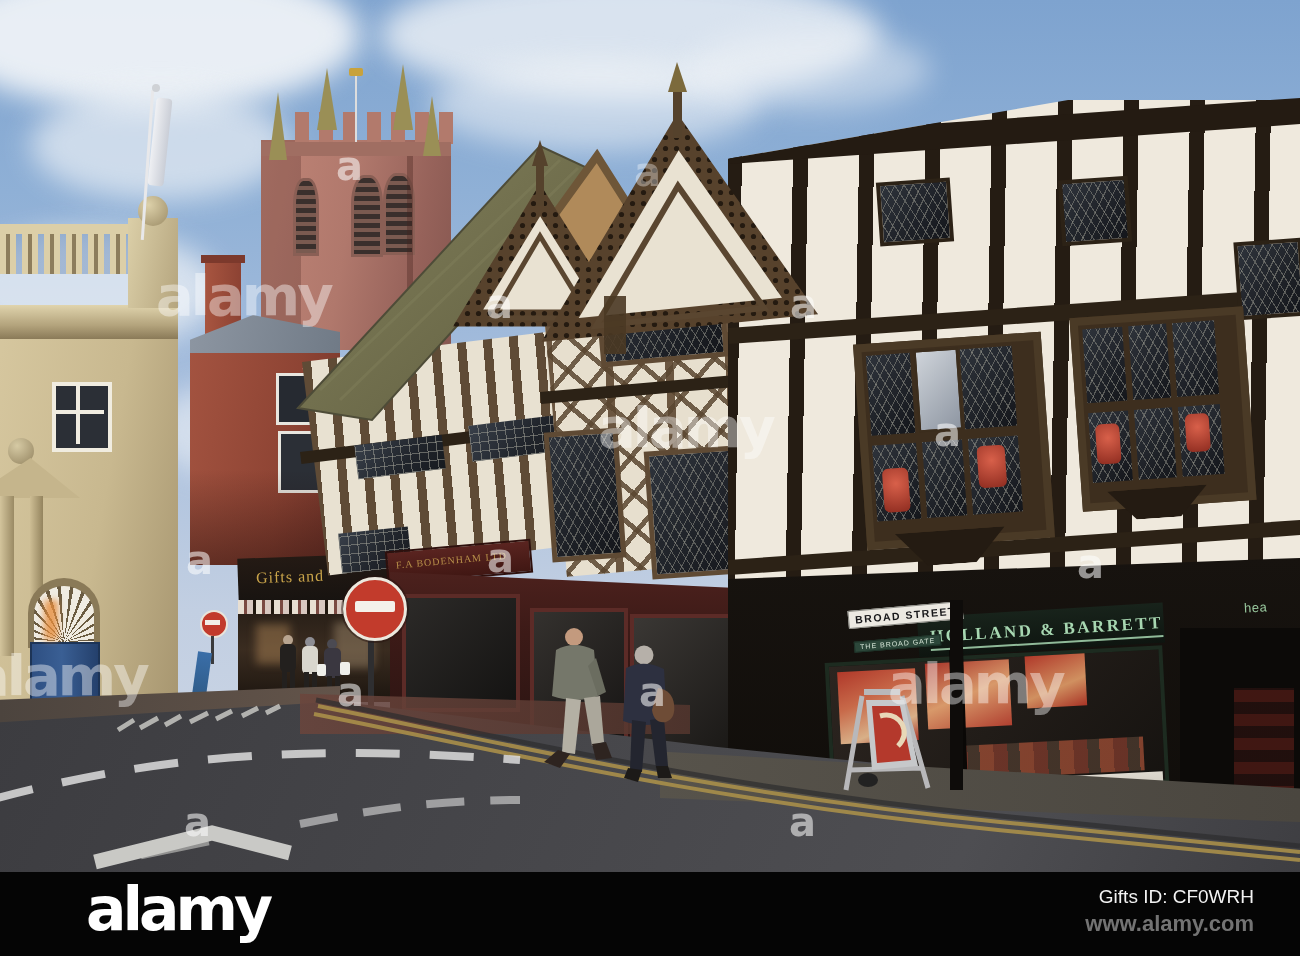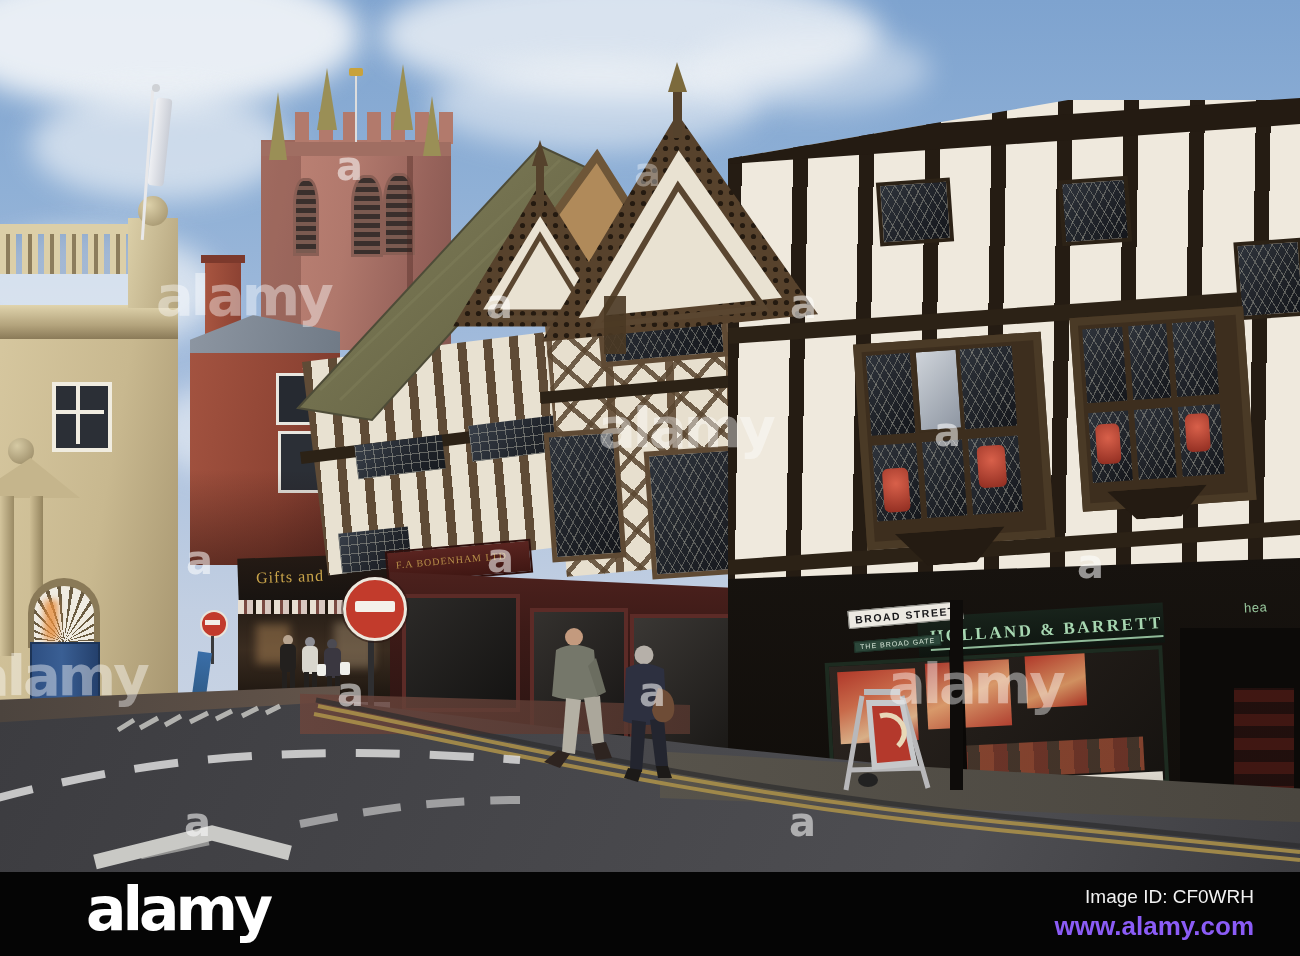--- a/index.html
+++ b/index.html
@@ -51,21 +51,21 @@
   .sign-bg{background:#2c473a;color:#d9e8da;font-size:7px;letter-spacing:1px;
            padding:1px 5px;white-space:nowrap;border:1px solid #1d3127;}
   .sign-gift{color:#c9a44a;font-size:16px;letter-spacing:1px;font-family:"Liberation Serif",serif;white-space:nowrap;}
   .sign-bod{color:#b78f49;font-size:10px;letter-spacing:1px;font-family:"Liberation Serif",serif;white-space:nowrap;}
   .sign-hea{color:#98c79d;font-size:13px;letter-spacing:.5px;}
   
   #bar{position:absolute;left:0;top:872px;width:1300px;height:84px;background:#050505;z-index:50;}
   #bar .logo{position:absolute;left:86px;top:2px;color:#fff;font-family:"DejaVu Sans",sans-serif;
              font-weight:700;font-size:60px;letter-spacing:-4px;}
   #bar .id{position:absolute;right:46px;top:14px;color:#f2f2f2;font-size:19px;text-align:right;}
-  #bar .url{position:absolute;right:46px;top:39px;color:#8b5cf6;font-size:26px;font-weight:700;text-align:right;}
+  #bar .url{position:absolute;right:46px;top:39px;color:#737373;font-size:22px;font-weight:700;text-align:right;}
   svg{display:block}
 </style>
 </head>
 <body>
 
 <div id="stage">
   <div id="photo">
 
     <div class="cloud" style="left:-60px;top:-40px;width:420px;height:150px"></div>
     <div class="cloud" style="left:380px;top:-30px;width:500px;height:130px;opacity:.85"></div>
@@ -363,16 +363,16 @@
     <div class="wm-a" style="left:487px;top:538px">a</div>
     <div class="wm-a" style="left:1077px;top:544px">a</div>
     <div class="wm-a" style="left:337px;top:672px">a</div>
     <div class="wm-a" style="left:639px;top:672px">a</div>
     <div class="wm-a" style="left:184px;top:802px">a</div>
     <div class="wm-a" style="left:789px;top:802px">a</div>
   </div>
 
   <div id="bar">
     <div class="logo">alamy</div>
-    <div class="id">Image ID: CF0WRH</div>
+    <div class="id">Gifts ID: CF0WRH</div>
     <div class="url">www.alamy.com</div>
   </div>
 </div>
 
 </body></html>

